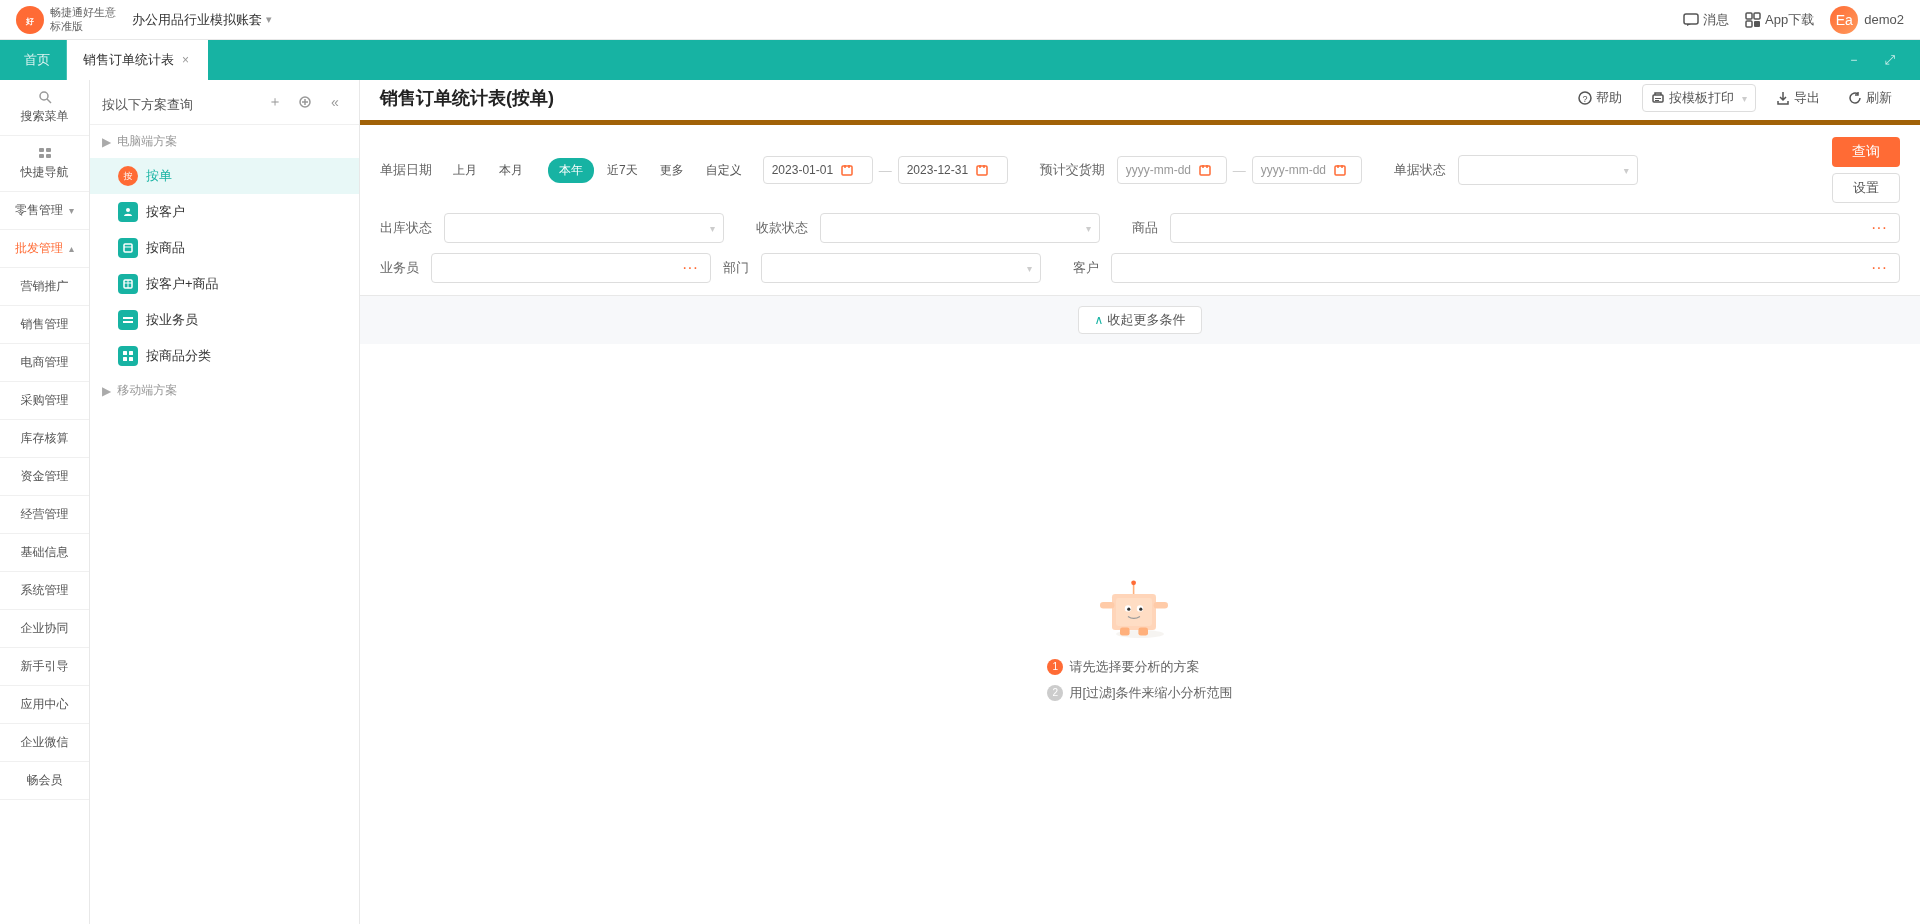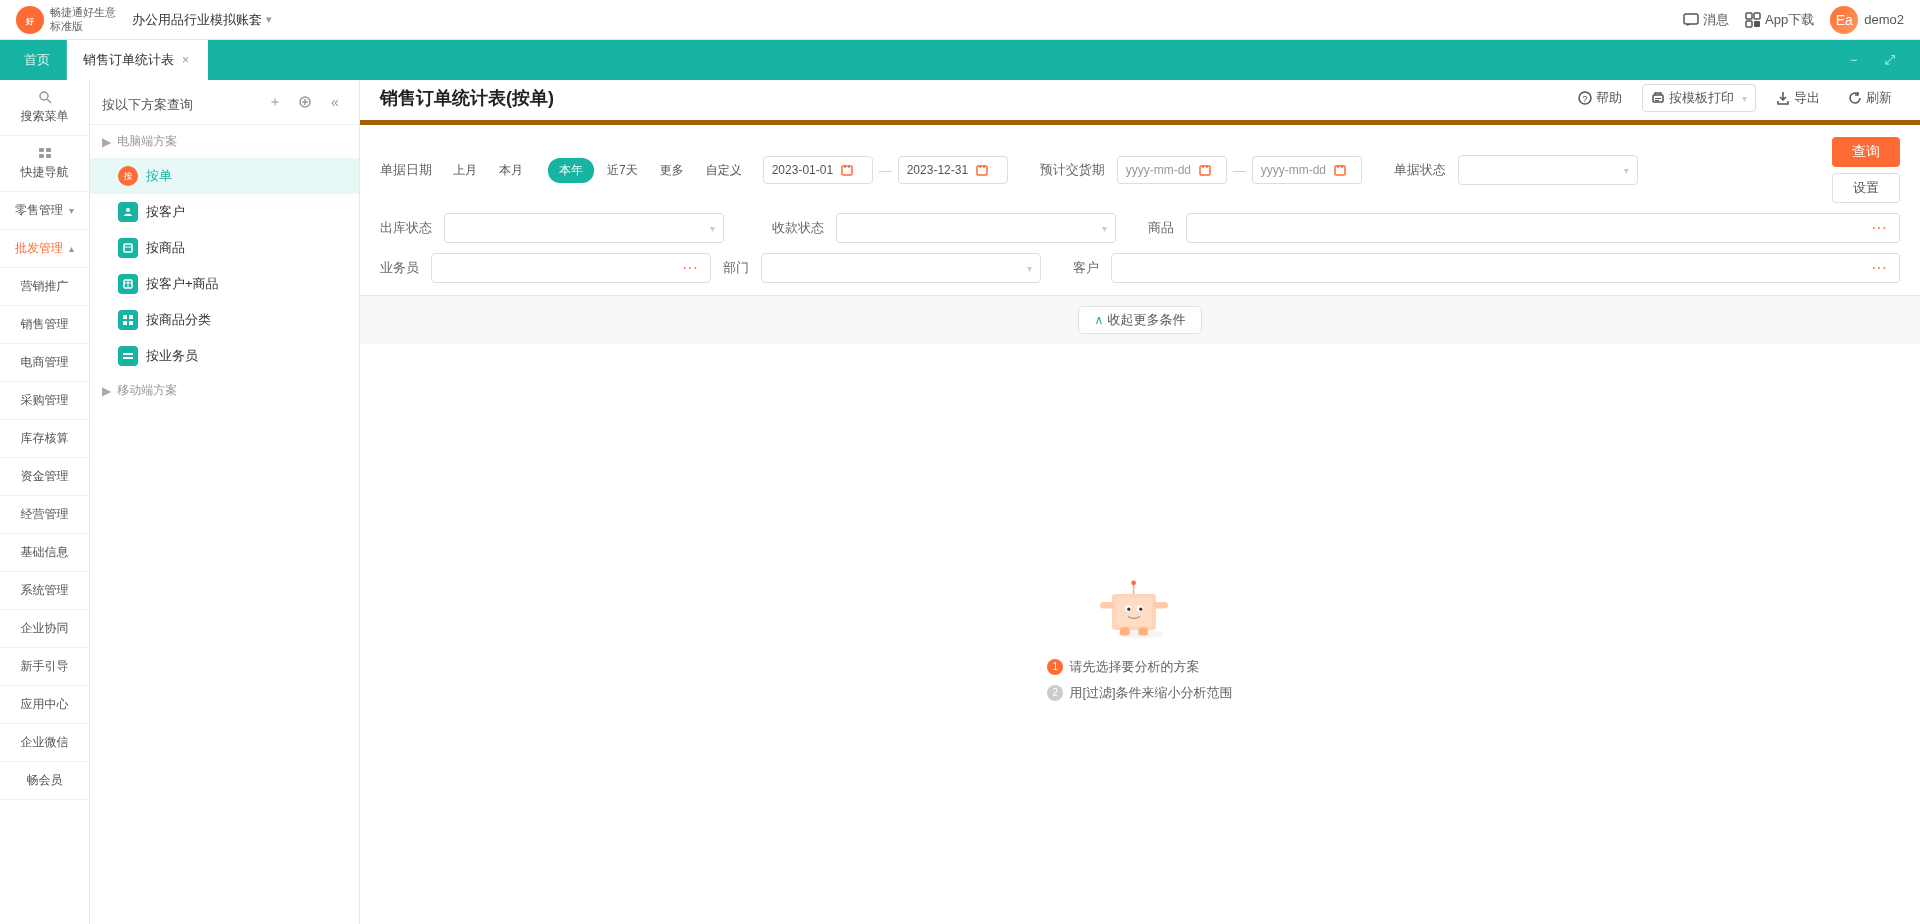--- a/index.html
+++ b/index.html
@@ -644,37 +644,37 @@
               <line x1="2" y1="5" x2="10" y2="5" stroke="white" stroke-width="1"></line>
               <line x1="6" y1="2" x2="6" y2="10" stroke="white" stroke-width="1"></line>
             </svg>
         </div>
         <span>按客户+商品</span>
       </div>
 
       <div class="tree-item tree-child">
         <div style="width:20px;height:20px;background:#17b3a3;border-radius:4px;display:flex;align-items:center;justify-content:center;font-size:9px;color:white;min-width:20px;">
           <svg width="12" height="12" viewBox="0 0 12 12">
+              <rect x="1" y="3" width="10" height="2" fill="white"></rect>
+              <rect x="1" y="7" width="10" height="2" fill="white"></rect>
+            </svg>
+        </div>
+        <span>按业务员</span>
+      </div>
+
+      <div class="tree-item tree-child">
+        <div style="width:20px;height:20px;background:#17b3a3;border-radius:4px;display:flex;align-items:center;justify-content:center;font-size:9px;color:white;min-width:20px;">
+          <svg width="12" height="12" viewBox="0 0 12 12">
               <rect x="1" y="1" width="4" height="4" rx="0.5" fill="white"></rect>
               <rect x="7" y="1" width="4" height="4" rx="0.5" fill="white"></rect>
               <rect x="1" y="7" width="4" height="4" rx="0.5" fill="white"></rect>
               <rect x="7" y="7" width="4" height="4" rx="0.5" fill="white"></rect>
             </svg>
         </div>
         <span>按商品分类</span>
-      </div>
-
-      <div class="tree-item tree-child">
-        <div style="width:20px;height:20px;background:#17b3a3;border-radius:4px;display:flex;align-items:center;justify-content:center;font-size:9px;color:white;min-width:20px;">
-          <svg width="12" height="12" viewBox="0 0 12 12">
-              <rect x="1" y="3" width="10" height="2" fill="white"></rect>
-              <rect x="1" y="7" width="10" height="2" fill="white"></rect>
-            </svg>
-        </div>
-        <span>按业务员</span>
       </div>
 
       <div class="tree-group-label" style="cursor:pointer;">
         <span style="color:#aaa;">▶</span>
         <span>移动端方案</span>
       </div>
     </div>
 
     <div class="main-panel">
 
@@ -782,21 +782,21 @@
           </div>
         </div>
 
         <div class="filter-row">
           <span class="filter-label">出库状态</span>
           <div class="select-input" style="min-width:280px;flex:0 0 280px;">
             <span class="status-placeholder"></span>
             <span class="arrow">▾</span>
           </div>
 
-          <span class="filter-label" style="margin-left:36px;">收款状态</span>
+          <span class="filter-label" style="margin-left:20px;">收款状态</span>
           <div class="select-input" style="min-width:280px;flex:0 0 280px;">
             <span class="status-placeholder"></span>
             <span class="arrow">▾</span>
           </div>
 
           <span class="filter-label" style="margin-left:20px;">商品</span>
           <div class="select-input" style="flex:1;min-width:200px;">
             <span class="status-placeholder"></span>
             <span class="filter-dots" style="position:absolute;right:8px;">···</span>
           </div>

